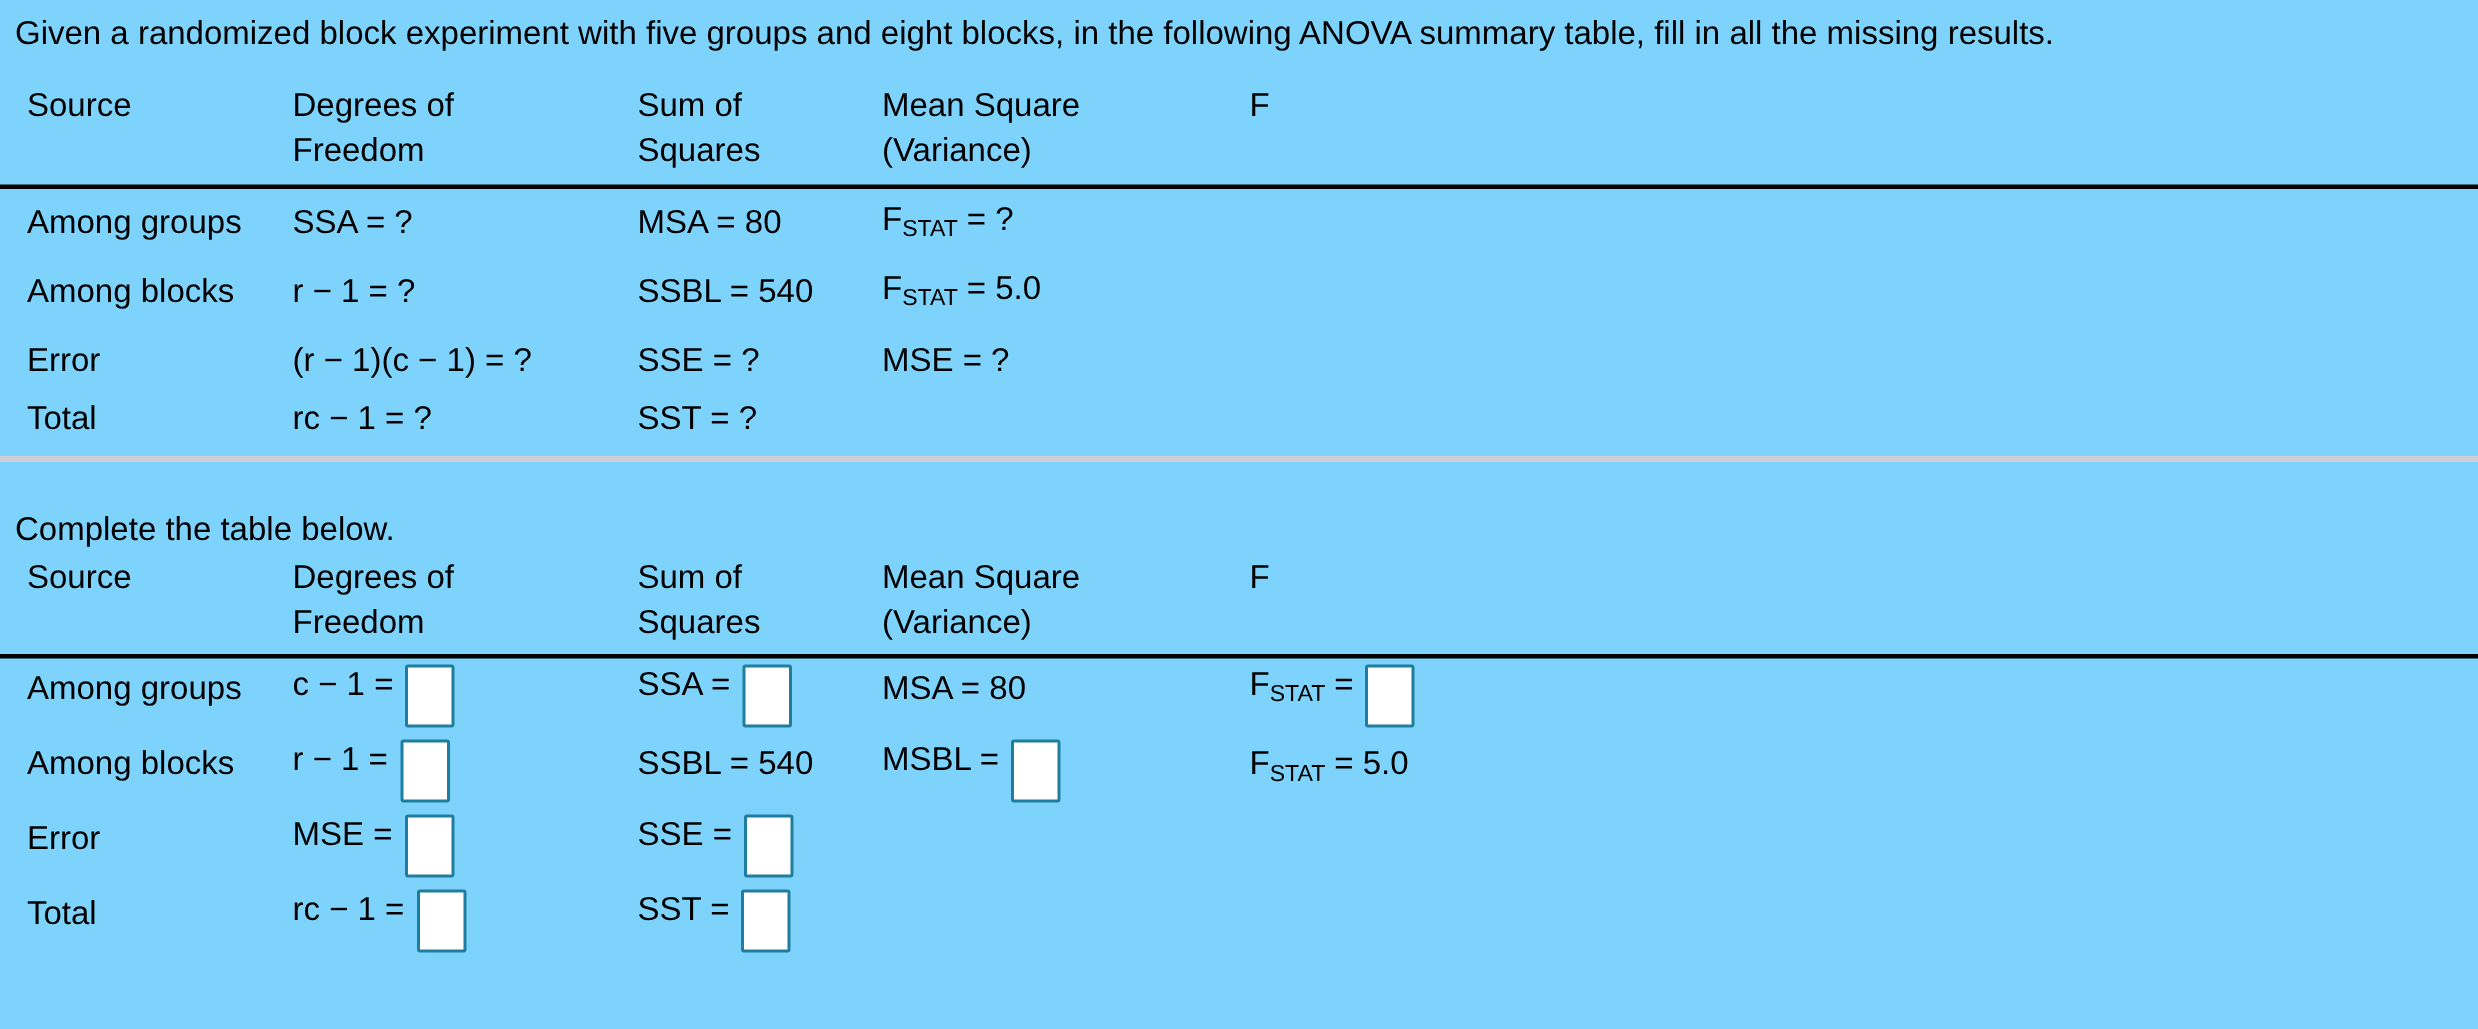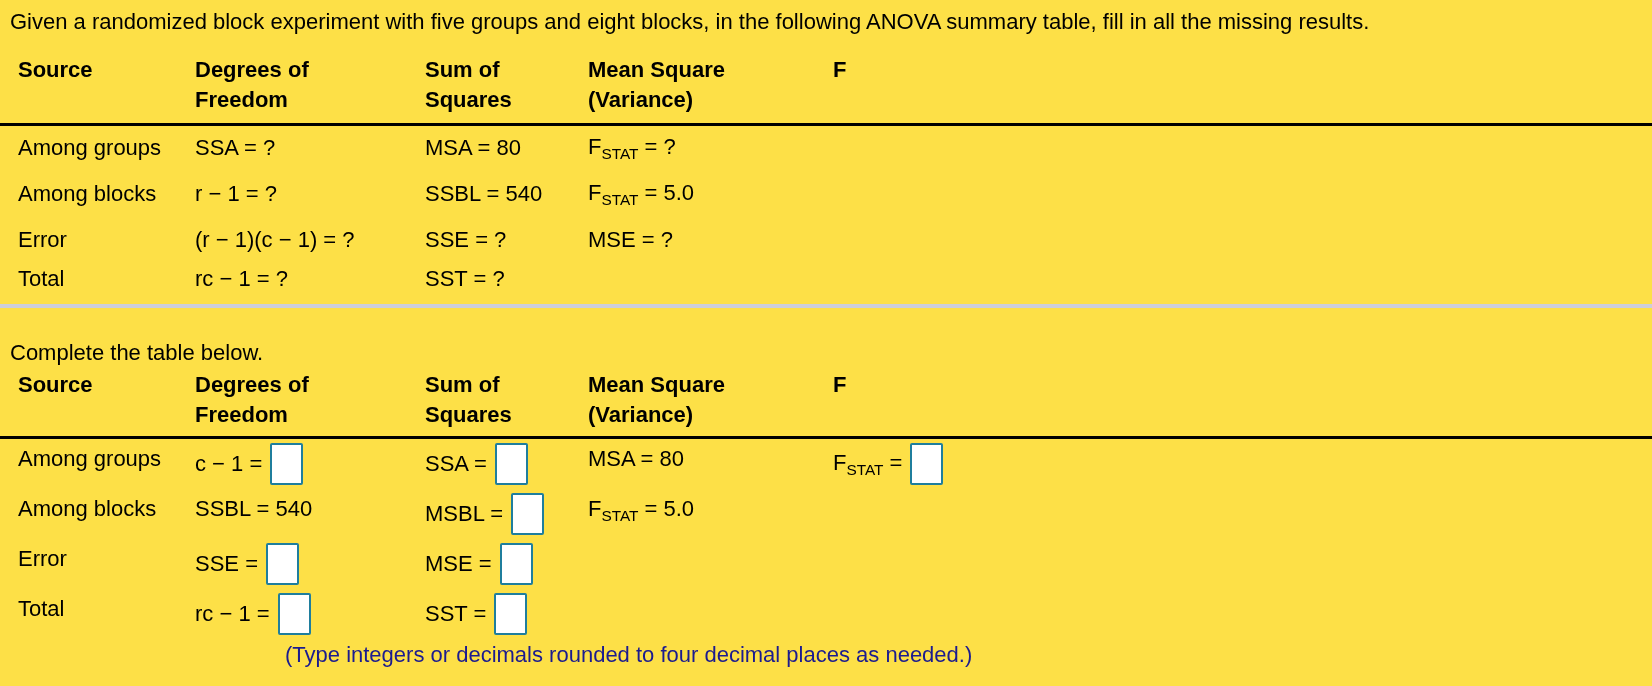--- a/index.html
+++ b/index.html
@@ -1,49 +1,49 @@
 <!DOCTYPE html>
 <html><head>
 <meta charset="utf-8">
 <style>
   html,body { margin:0; padding:0; background:#ffffff; }
   .page {
     position:relative;
     width:1652px; height:686px;
-    background:#fde047;
+    background:#7dd3fc;
     color:#000000;
     font-family:"Liberation Sans", sans-serif;
     font-size:22px;
     overflow:hidden;
   }
   .title { margin:0; padding:9px 12px 0 10px; line-height:26px; }
 
   .grid-row {
     display:grid;
     grid-template-columns:177px 230px 163px 245px auto;
     padding-left:18px;
     align-items:center;
   }
   .hdr {
-    font-weight:bold;
+    font-weight:normal;
     line-height:30px;
     align-items:start;
     margin-top:20px;
     margin-bottom:8px;
   }
   .rule { border-top:3px solid #000000; width:1652px; }
 
   .r1 { height:44px; }
   .r2 { height:48px; }
   .r3 { height:44px; }
   .r4 { height:34px; }
   .er { height:50px; }
 
   .cell { white-space:nowrap; }
-  .flexc { display:flex; align-items:center; }
+  .flexc { display:flex; }
   .cell-top { align-self:start; padding-top:7px; }
 
   sub { font-size:0.7em; vertical-align:-0.3em; }
   .frest { margin-left:6px; }
 
   .ans-box {
     width:29px; height:38px;
     border:2px solid #1f7e9d;
     border-radius:2px;
     margin-left:8px;
@@ -163,53 +163,56 @@
       </div>
       <div class="cell cell-top">MSA = 80</div>
       <div class="cell flexc">
         <span><span>F</span><sub>STAT</sub><span class="frest">=</span></span>
         <input type="text" class="ans-box" style="">
       </div>
     </div>
 
     <div class="grid-row er">
       <div class="cell cell-top">Among blocks</div>
+      <div class="cell flexc">
+        <span>r − 1 =</span>
+        <input type="text" class="ans-box" style="">
+      </div>
       <div class="cell cell-top">SSBL = 540</div>
       <div class="cell flexc">
         <span>MSBL =</span>
         <input type="text" class="ans-box" style="">
       </div>
       <div class="cell cell-top">
         <span><span>F</span><sub>STAT</sub><span class="frest">= 5.0</span></span>
       </div>
     </div>
 
     <div class="grid-row er">
       <div class="cell cell-top">Error</div>
       <div class="cell flexc">
+        <span>MSE =</span>
+        <input type="text" class="ans-box" style="">
+      </div>
+      <div class="cell flexc">
         <span>SSE =</span>
         <input type="text" class="ans-box" style="">
       </div>
-      <div class="cell flexc">
-        <span>MSE =</span>
-        <input type="text" class="ans-box" style="">
-      </div>
       <div class="cell"></div>
     </div>
 
     <div class="grid-row er">
       <div class="cell cell-top">Total</div>
       <div class="cell flexc">
         <span>rc − 1 =</span>
         <input type="text" class="ans-box" style="">
       </div>
       <div class="cell flexc">
         <span>SST =</span>
         <input type="text" class="ans-box" style="">
       </div>
       <div class="cell"></div>
       <div class="cell"></div>
     </div>
   </section>
 
-  <p class="note">(Type integers or decimals rounded to four decimal places as needed.)</p>
 
 </div>
 
 </body></html>

